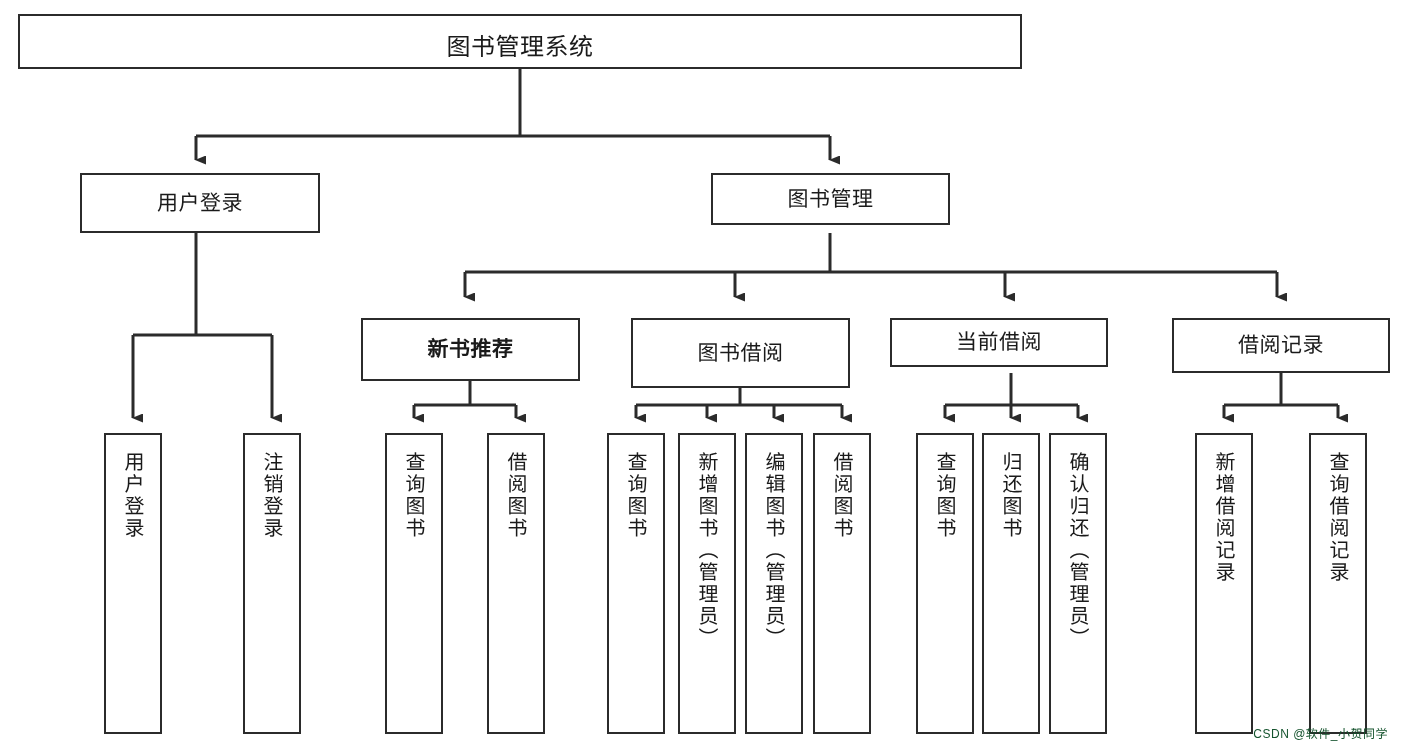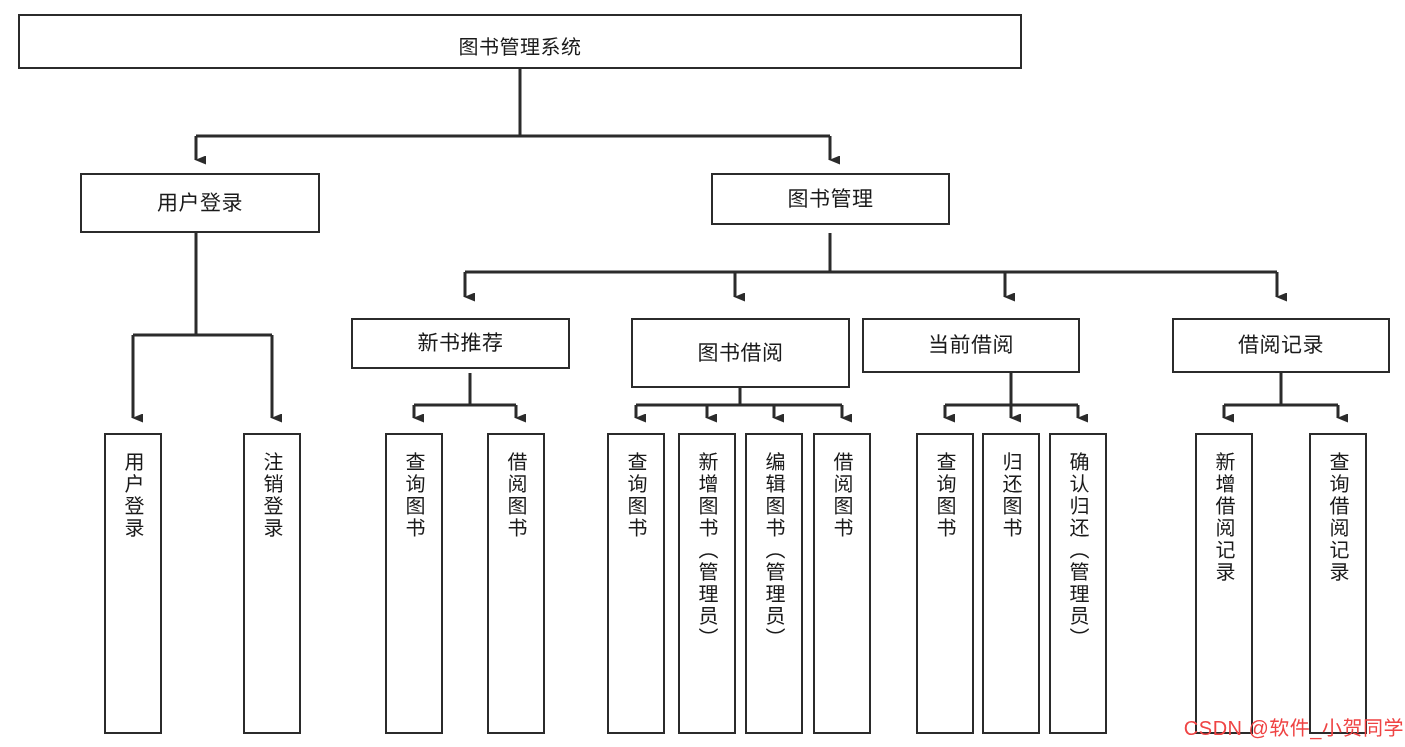--- a/index.html
+++ b/index.html
@@ -41,42 +41,42 @@
     text-align: center;
     line-height: 1.18;
     white-space: pre;
   }
   
   .node.horiz .node-label {
     font-size: 21px;
     letter-spacing: 0.5px;
   }
   .node.root .node-label {
-    font-size: 20px;
+    font-size: 24px;
     margin-top: 12px;
   }
   
   .node.vert {
     align-items: flex-start;
     justify-content: center;
     padding-top: 16px;
   }
   .node.vert .node-label {
     writing-mode: vertical-rl;
     text-orientation: upright;
     font-size: 20px;
     letter-spacing: 2px;
     line-height: 1;
   }
   #watermark {
     position: absolute;
-    right: 1px;
+    right: 17px;
     bottom: 6px;
-    font-size: 20px;
-    color: #ef4444;
+    font-size: 12px;
+    color: #14532d;
     letter-spacing: 0.5px;
     white-space: nowrap;
   }
 </style>
 </head>
 <body>
 
 <div id="diagram-root">
 
   <svg id="edge-layer" viewBox="0 0 1405 747" width="1405" height="747" xmlns="http://www.w3.org/2000/svg">
@@ -136,29 +136,29 @@
   </div>
 
   <div class="node horiz" style="left:80px; top:173px; width:240px; height:60px;">
     <span class="node-label">用户登录</span>
   </div>
 
   <div class="node horiz" style="left:711px; top:173px; width:239px; height:52px;">
     <span class="node-label">图书管理</span>
   </div>
 
-  <div class="node horiz" style="left:351px; top:318px; width:219px; height:51px;">
+  <div class="node horiz" style="left:361px; top:318px; width:219px; height:63px;font-weight:bold;">
     <span class="node-label">新书推荐</span>
   </div>
 
   <div class="node horiz" style="left:631px; top:318px; width:219px; height:70px;">
     <span class="node-label">图书借阅</span>
   </div>
 
-  <div class="node horiz" style="left:862px; top:318px; width:218px; height:55px;">
+  <div class="node horiz" style="left:890px; top:318px; width:218px; height:49px;">
     <span class="node-label">当前借阅</span>
   </div>
 
   <div class="node horiz" style="left:1172px; top:318px; width:218px; height:55px;">
     <span class="node-label">借阅记录</span>
   </div>
 
   <div class="node vert" style="left:104px; top:433px; width:58px; height:301px;">
     <span class="node-label">用户登录</span>
   </div>

